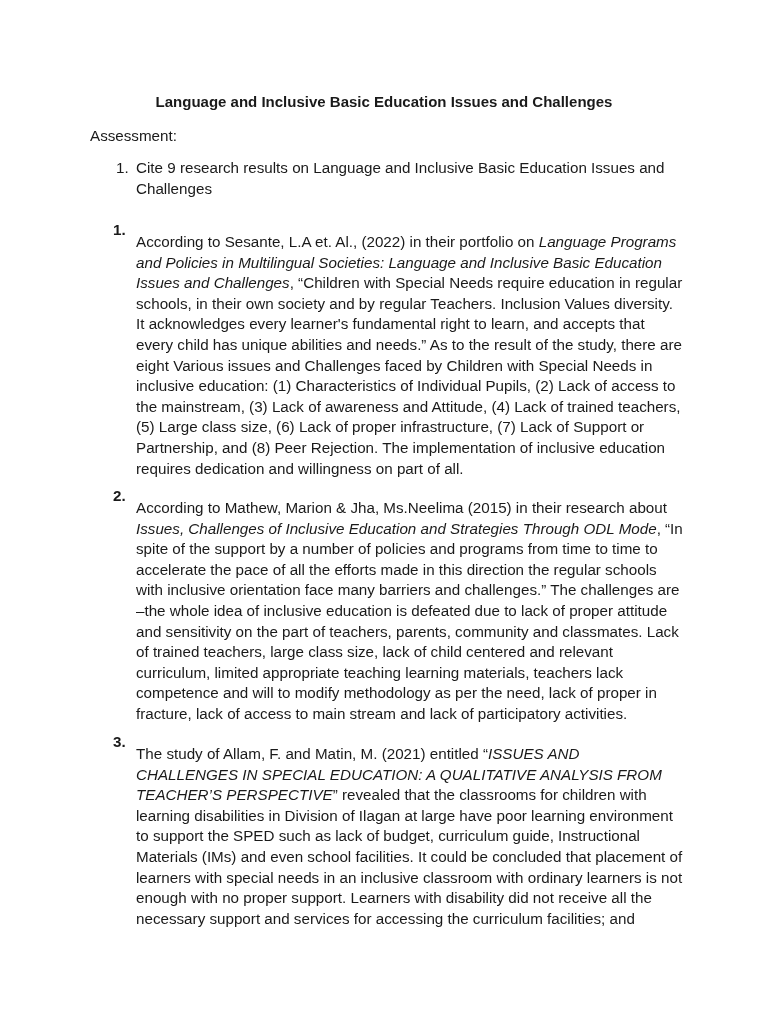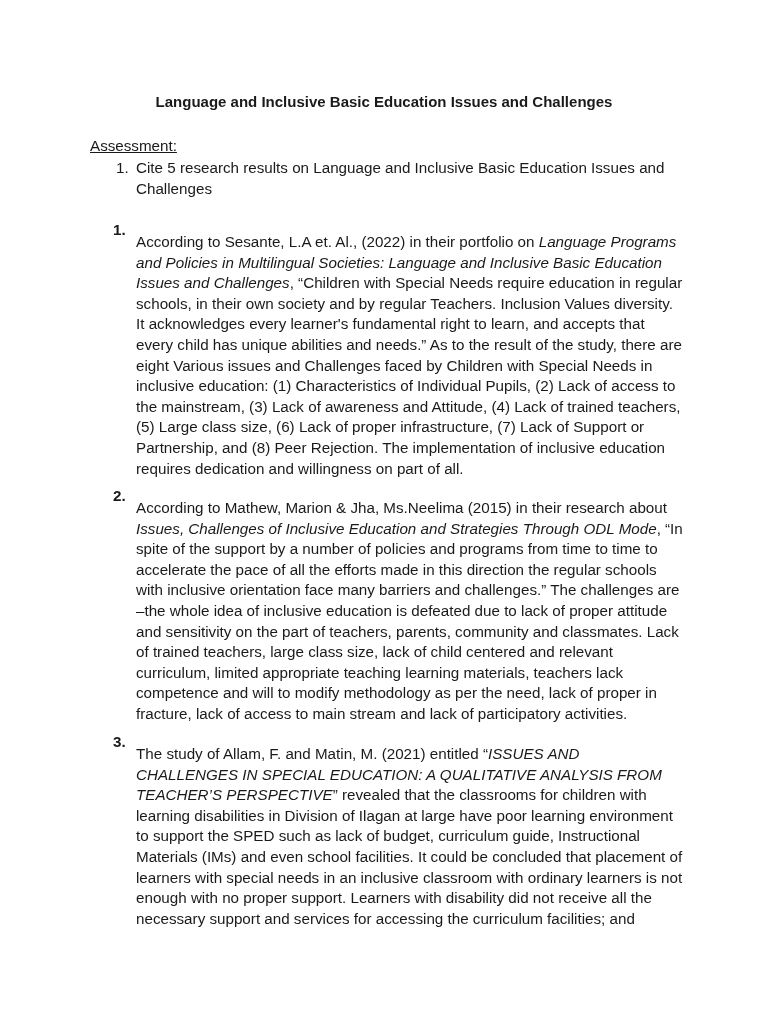--- a/index.html
+++ b/index.html
@@ -6,42 +6,42 @@
   body {
     width: 768px; height: 1024px; overflow: hidden; position: relative;
     font-family: "Liberation Sans", sans-serif; color: #1a1a1a;
     font-size: 15.2px; line-height: 20.6px;
   }
   .page { position: absolute; left: 0; top: 0; width: 752px; height: 1024px; padding-left: 48px; }
   .title {
     position: absolute; top: 92px; left: 0; width: 768px; text-align: center;
     font-weight: bold; font-size: 15px;
   }
-  .assessment { position: absolute; top: 136px; left: 90px; text-decoration: underline; }
+  .assessment { position: absolute; top: 126px; left: 90px; }
   .task { position: absolute; top: 158px; left: 116px; width: 560px; }
   .task .num { position: absolute; left: 0; top: 0; }
   .task .txt { position: absolute; left: 20px; top: 0; width: 540px; }
   .item { position: absolute; left: 113px; width: 570px; }
   .item .num { position: absolute; left: 0; top: 0; font-weight: bold; }
   .item .txt { position: absolute; left: 23px; top: 12px; width: 548px; }
   em { font-style: italic; }
   #item1 { top: 220px; }
   #item2 { top: 486px; }
   #item3 { top: 732px; }
 </style>
 </head>
 <body>
 
 <div class="page">
   <div class="title">Language and Inclusive Basic Education Issues and Challenges</div>
   <div class="assessment">Assessment:</div>
 
   <div class="task">
     <span class="num">1.</span>
-    <span class="txt">Cite 5 research results on Language and Inclusive Basic Education Issues and Challenges</span>
+    <span class="txt">Cite 9 research results on Language and Inclusive Basic Education Issues and Challenges</span>
   </div>
 
   <div class="item" id="item1">
     <span class="num">1.</span>
     <div class="txt"><span>According to Sesante, L.A et. Al., (2022) in their portfolio on </span><em>Language Programs and Policies in Multilingual Societies: Language and Inclusive Basic Education Issues and Challenges</em><span>, “Children with Special Needs require education in regular schools, in their own society and by regular Teachers. Inclusion Values diversity. It acknowledges every learner's fundamental right to learn, and accepts that every child has unique abilities and needs.” As to the result of the study, there are eight Various issues and Challenges faced by Children with Special Needs in inclusive education: (1) Characteristics of Individual Pupils, (2) Lack of access to the mainstream, (3) Lack of awareness and Attitude, (4) Lack of trained teachers, (5) Large class size, (6) Lack of proper infrastructure, (7) Lack of Support or Partnership, and (8) Peer Rejection. The implementation of inclusive education requires dedication and willingness on part of all.</span></div>
   </div>
 
   <div class="item" id="item2">
     <span class="num">2.</span>
     <div class="txt"><span>According to Mathew, Marion &amp; Jha, Ms.Neelima (2015) in their research about </span><em>Issues, Challenges of Inclusive Education and Strategies Through ODL Mode</em><span>, “In spite of the support by a number of policies and programs from time to time to accelerate the pace of all the efforts made in this direction the regular schools with inclusive orientation face many barriers and challenges.” The challenges are –the whole idea of inclusive education is defeated due to lack of proper attitude and sensitivity on the part of teachers, parents, community and classmates. Lack of trained teachers, large class size, lack of child centered and relevant curriculum, limited appropriate teaching learning materials, teachers lack competence and will to modify methodology as per the need, lack of proper in fracture, lack of access to main stream and lack of participatory activities.</span></div>

